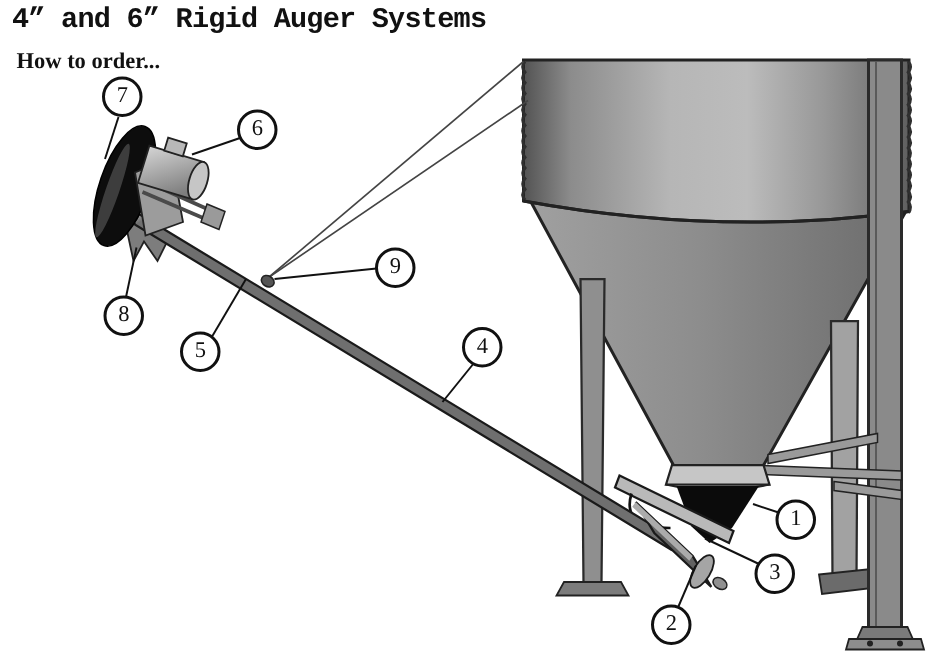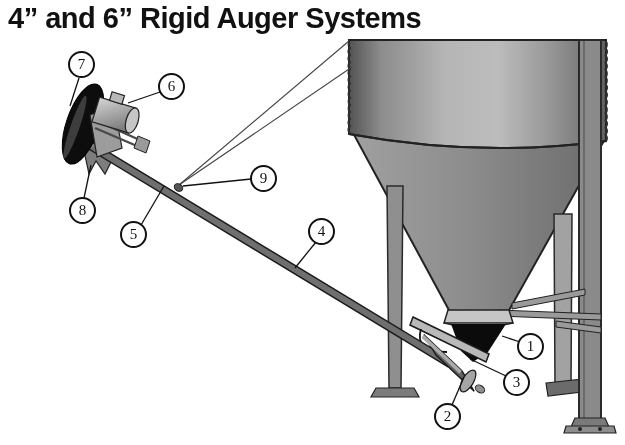--- a/index.html
+++ b/index.html
@@ -3,22 +3,22 @@
 <meta charset="utf-8">
 <style>
   html,body{margin:0;padding:0;background:#ffffff;}
   .stage{
     position:relative;width:625px;height:445px;background:#ffffff;overflow:hidden;
     font-family:"Liberation Serif", serif;
   }
   .stage svg{position:absolute;left:0;top:0;}
   .title{
     position:absolute;left:8px;top:2px;margin:0;
-    font-family:Liberation Sans, sans-serif;font-weight:700;
-    font-size:29px;letter-spacing:-0.5px;color:#111;white-space:nowrap;
+    font-family:Liberation Mono, monospace;font-weight:700;
+    font-size:19px;letter-spacing:-0.5px;color:#111;white-space:nowrap;
   }
   .subtitle{
     position:absolute;left:11px;top:33px;
     font-family:"Liberation Serif", serif;font-weight:700;
     font-size:15px;color:#111;white-space:nowrap;
   }
   .callout{
     position:absolute;width:23px;height:23px;border:2.5px solid #111;border-radius:50%;
     background:#ffffff;display:flex;align-items:center;justify-content:center;
     font-family:"Liberation Serif", serif;font-size:15px;color:#111;line-height:1;
@@ -137,20 +137,21 @@
       <line x1="316" y1="242" x2="295" y2="268"></line>
       <line x1="141" y1="225" x2="164" y2="186"></line>
       <line x1="160" y1="92" x2="128" y2="103"></line>
       <line x1="79" y1="78" x2="70" y2="106"></line>
       <line x1="84" y1="198" x2="91" y2="165"></line>
       <line x1="251" y1="179" x2="183" y2="186"></line>
     </g>
   </svg>
 
   <h1 class="title">4” and 6” Rigid Auger Systems</h1>
+  <div class="subtitle">How to order...</div>
 
   <div class="callout" style="left:517px;top:333px">1</div>
   <div class="callout" style="left:434px;top:403px">2</div>
   <div class="callout" style="left:503px;top:369px">3</div>
   <div class="callout" style="left:308px;top:218px">4</div>
   <div class="callout" style="left:120px;top:221px">5</div>
   <div class="callout" style="left:158px;top:73px">6</div>
   <div class="callout" style="left:68px;top:51px">7</div>
   <div class="callout" style="left:69px;top:197px">8</div>
   <div class="callout" style="left:250px;top:165px">9</div>

